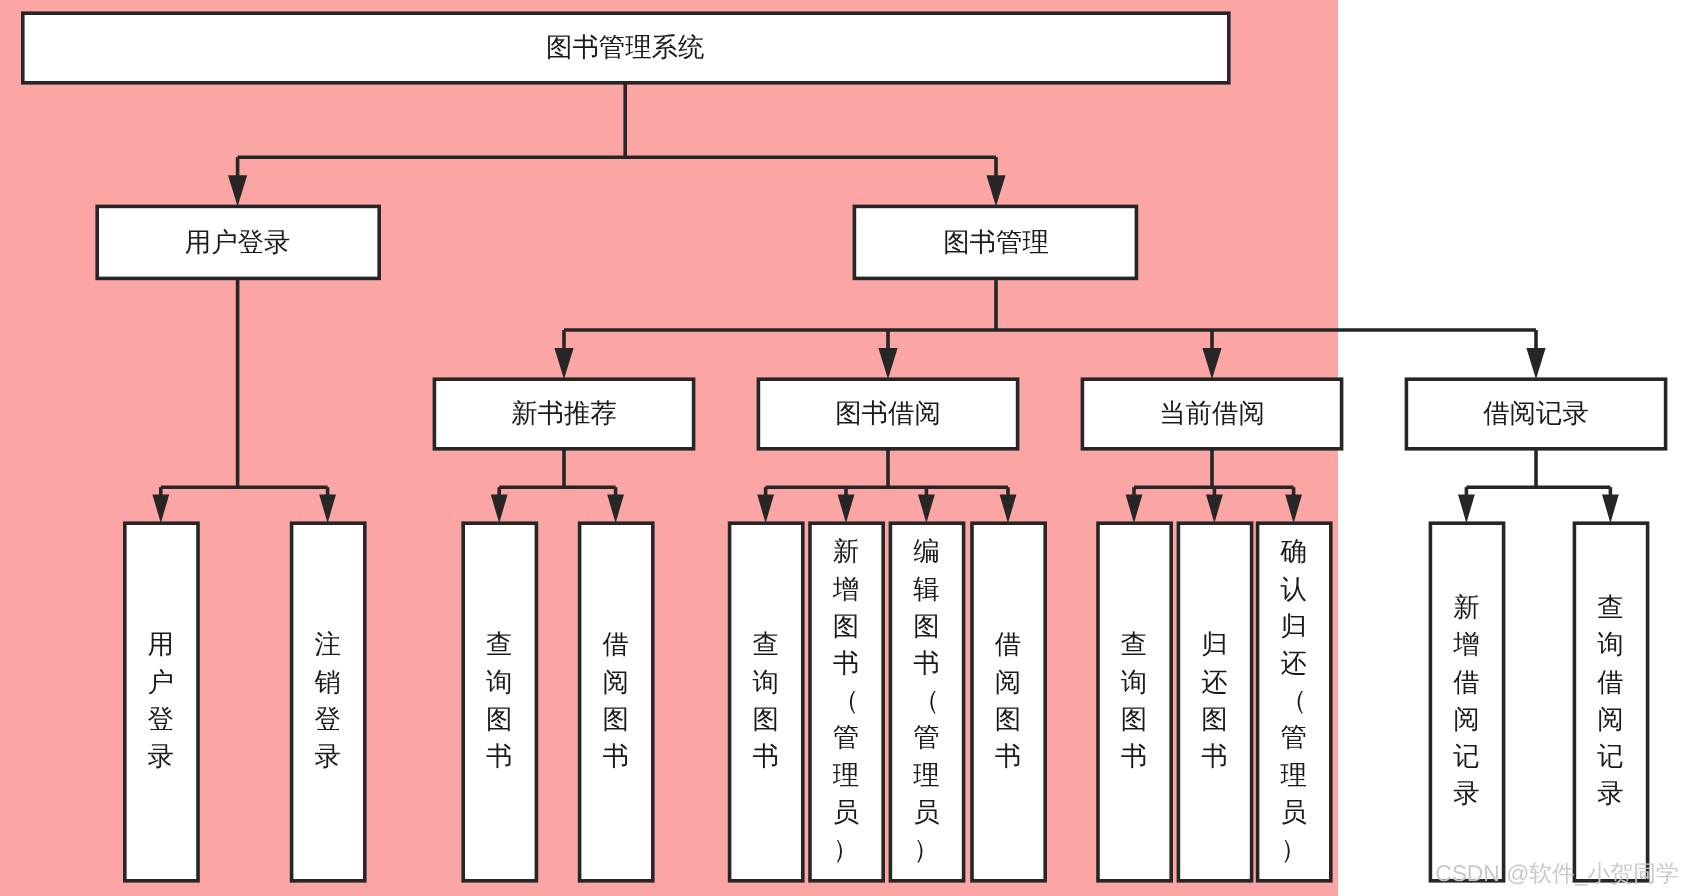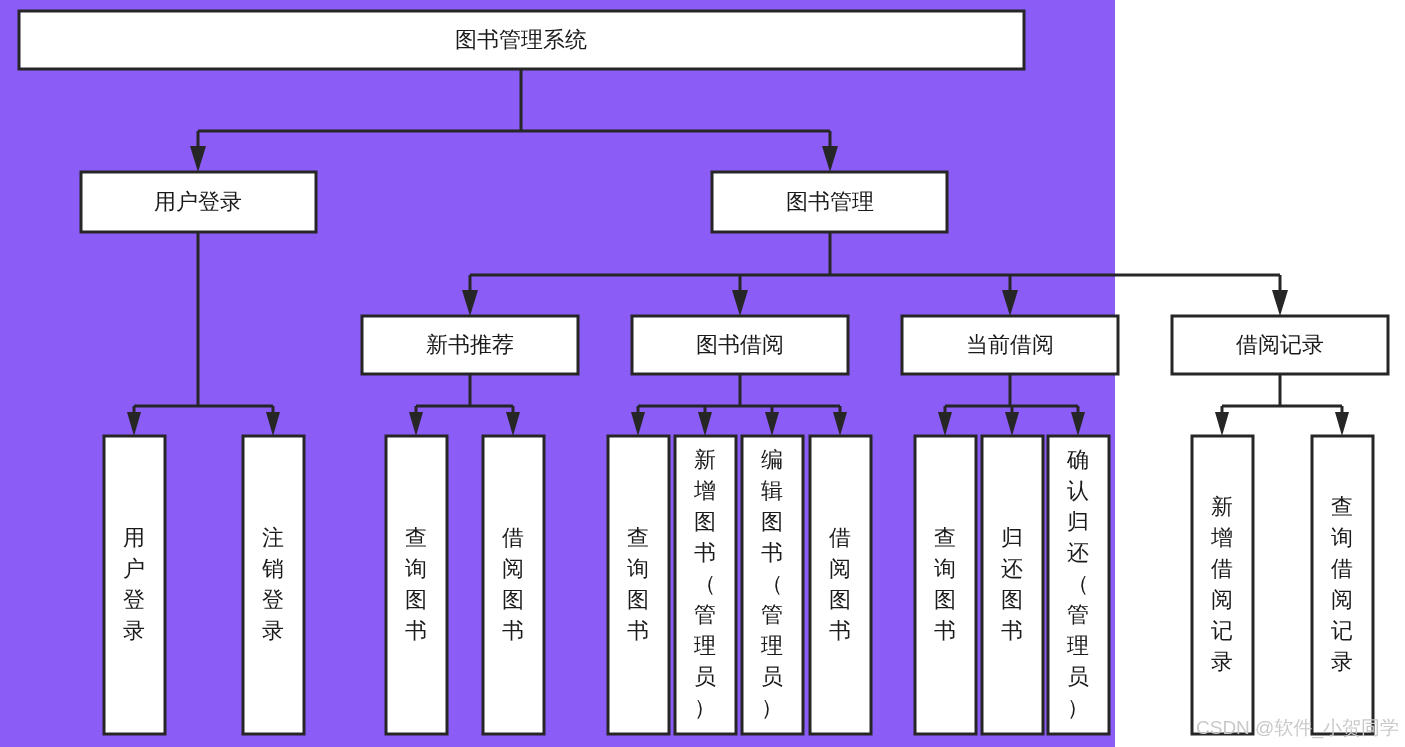--- a/index.html
+++ b/index.html
@@ -10,21 +10,21 @@
   body {
     width: 1405px;
     height: 747px;
     font-family: "Liberation Sans", "DejaVu Sans", sans-serif;
     overflow: hidden;
   }
   #diagram-root {
     position: relative;
     width: 1115px;
     height: 747px;
-    background: #8b5cf6;
+    background: #fca5a5;
   }
   svg#flowchart {
     position: absolute;
     top: 0;
     left: 0;
     width: 1405px;
     height: 747px;
   }
   .node-box {
     fill: #ffffff;

